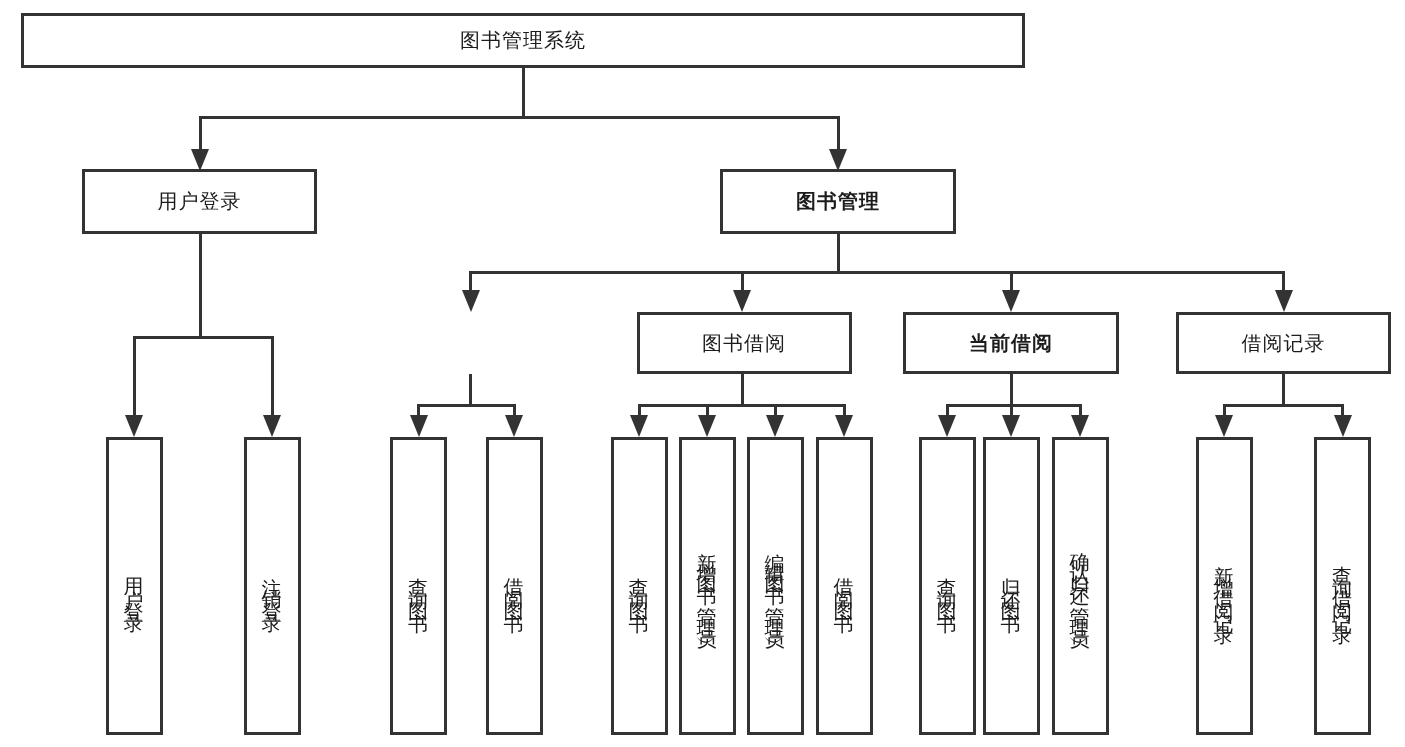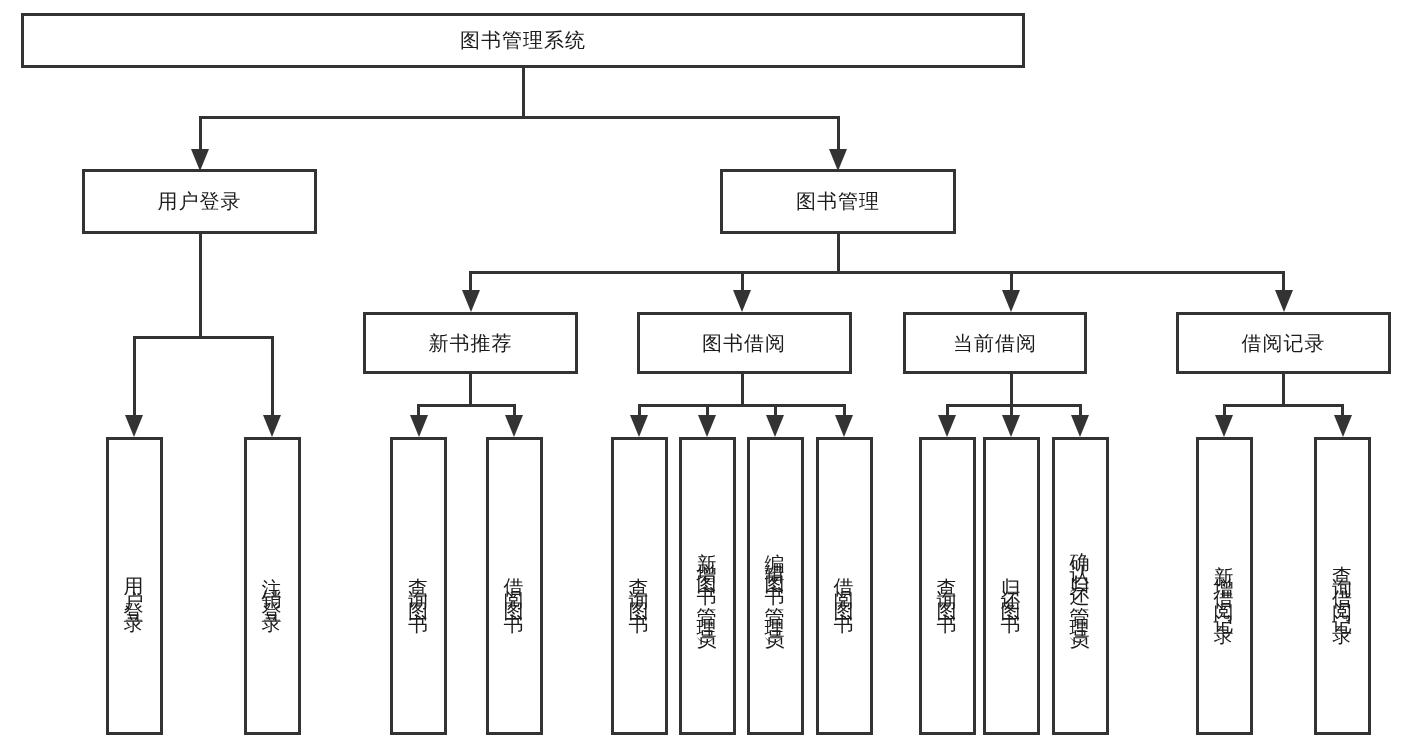--- a/index.html
+++ b/index.html
@@ -78,43 +78,40 @@
   </div>
 
   <div class="vline" style="left:521.5px; top:68px; height:50px;"></div>
   <div class="hline" style="left:198.5px; top:115.5px; width:641px;"></div>
   <div class="arrow" style="left:198.5px; top:115.5px; height:33px;"></div>
   <div class="arrow" style="left:836.5px; top:115.5px; height:33px;"></div>
 
   <div class="box" style="left:82px; top:169px; width:235px; height:65px;">
     <span class="h-label">用户登录</span>
   </div>
-  <div class="box" style="left:720px; top:169px; width:236px; height:65px;">
+  <div class="box" style="left:720px; top:169px; width:236px; height:65px;font-weight:bold;">
     <span class="h-label">图书管理</span>
   </div>
 
   <div class="vline" style="left:198.5px; top:234px; height:103px;"></div>
   <div class="hline" style="left:132.5px; top:335.5px; width:141px;"></div>
   <div class="arrow" style="left:132.5px; top:335.5px; height:79px;"></div>
   <div class="arrow" style="left:270.5px; top:335.5px; height:79px;"></div>
 
   <div class="vline" style="left:836.5px; top:234px; height:39px;"></div>
   <div class="hline" style="left:469px; top:270.5px; width:816px;"></div>
   <div class="arrow" style="left:469px; top:270.5px; height:19px;"></div>
   <div class="arrow" style="left:740.5px; top:270.5px; height:19px;"></div>
   <div class="arrow" style="left:1009.5px; top:270.5px; height:19px;"></div>
   <div class="arrow" style="left:1282px; top:270.5px; height:19px;"></div>
 
-  <div class="box" style="left:363px; top:312px; width:215px; height:62px;">
-    <span class="h-label">新书推荐</span>
-  </div>
   <div class="box" style="left:636.5px; top:312px; width:215px; height:62px;text-align:right;">
     <span class="h-label">图书借阅</span>
   </div>
-  <div class="box" style="left:903px; top:312px; width:184px; height:62px;">
+  <div class="box" style="left:903px; top:312px; width:216px; height:62px;font-weight:bold;">
     <span class="h-label">当前借阅</span>
   </div>
   <div class="box" style="left:1176px; top:312px; width:215px; height:62px;">
     <span class="h-label">借阅记录</span>
   </div>
 
   <div class="vline" style="left:469px; top:374px; height:33px;"></div>
   <div class="hline" style="left:417px; top:404px; width:98.5px;"></div>
   <div class="arrow" style="left:417px; top:404px; height:11px;"></div>
   <div class="arrow" style="left:512.5px; top:404px; height:11px;"></div>

